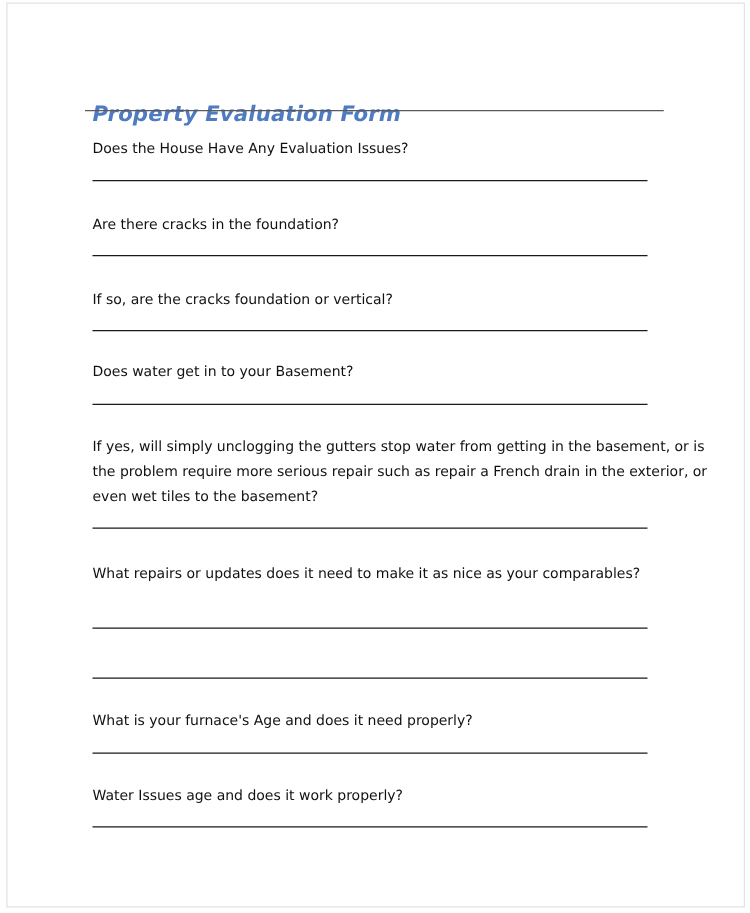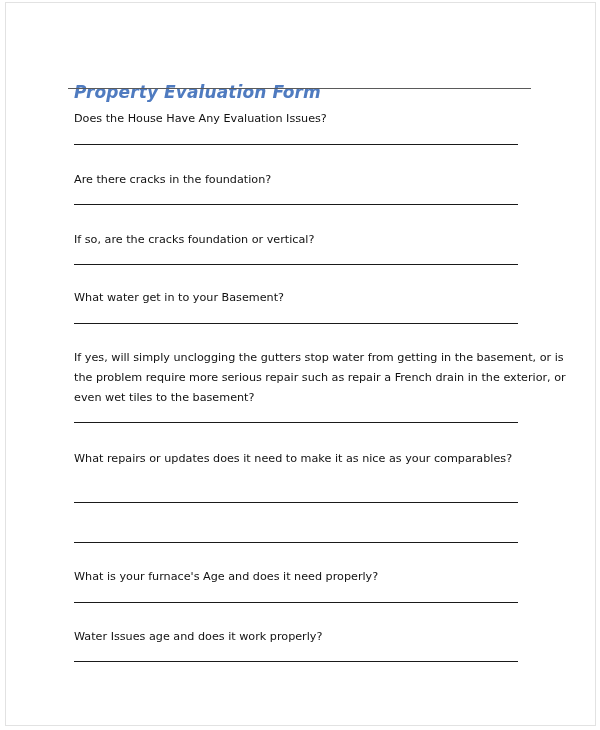--- a/index.html
+++ b/index.html
@@ -36,21 +36,21 @@
 
 <div class="q" style="top:109px">Does the House Have Any Evaluation Issues?</div>
 <div class="ans" style="top:144px"></div>
 
 <div class="q" style="top:170px">Are there cracks in the foundation?</div>
 <div class="ans" style="top:204px"></div>
 
 <div class="q" style="top:230px">If so, are the cracks foundation or vertical?</div>
 <div class="ans" style="top:264px"></div>
 
-<div class="q" style="top:288px">What water get in to your Basement?</div>
+<div class="q" style="top:288px">Does water get in to your Basement?</div>
 <div class="ans" style="top:323px"></div>
 
 <div class="q" style="top:348px">If yes, will simply unclogging the gutters stop water from getting in the basement, or is</div>
 <div class="q" style="top:368px">the problem require more serious repair such as repair a French drain in the exterior, or</div>
 <div class="q" style="top:388px">even wet tiles to the basement?</div>
 <div class="ans" style="top:422px"></div>
 
 <div class="q" style="top:449px">What repairs or updates does it need to make it as nice as your comparables?</div>
 <div class="ans" style="top:502px"></div>
 <div class="ans" style="top:542px"></div>

